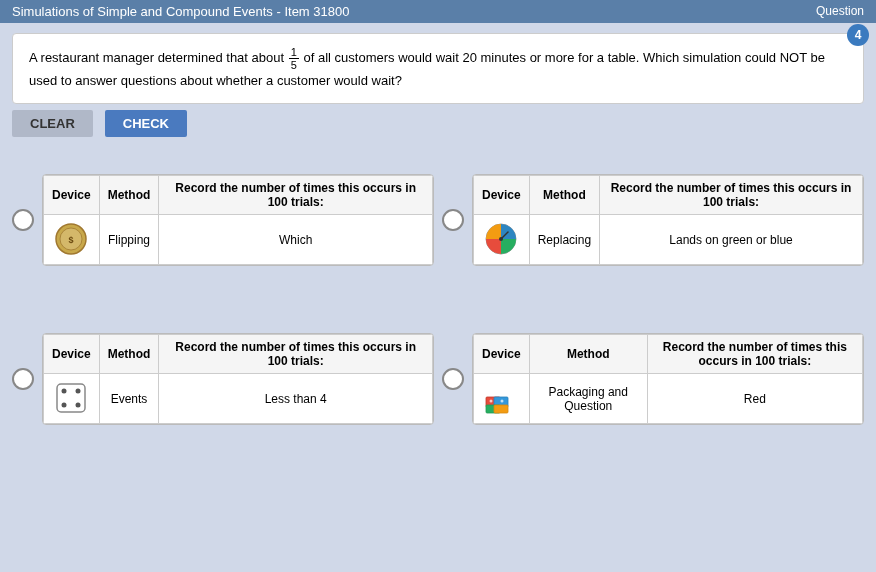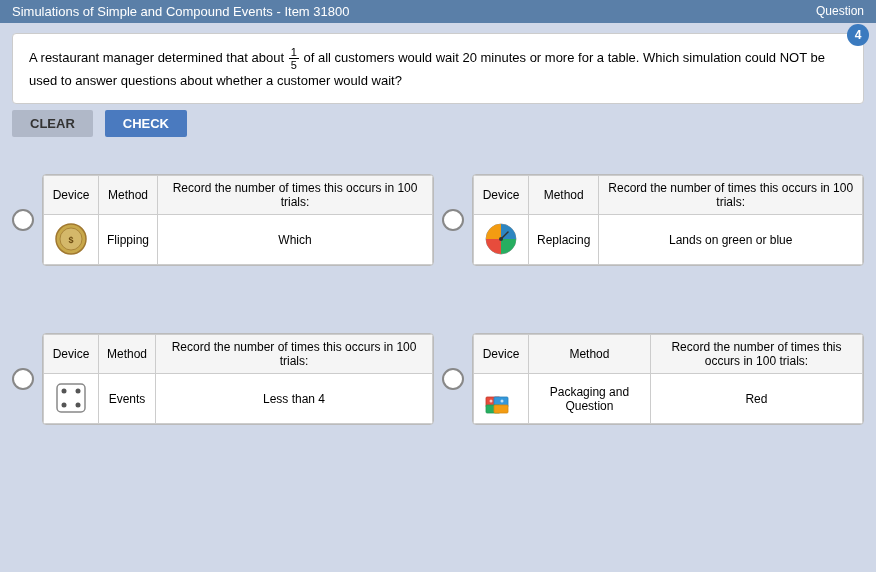--- a/index.html
+++ b/index.html
@@ -115,21 +115,21 @@
       font-size: 12px;
     }
     .card table th, .card table td {
       border: 1px solid #ccc;
       padding: 5px 8px;
       text-align: center;
       vertical-align: middle;
     }
     .card table th {
       background: #f5f5f5;
-      font-weight: normal;
+      font-weight: bold;
     }
     .device-icon {
       width: 38px;
       height: 38px;
       display: inline-flex;
       align-items: center;
       justify-content: center;
     }
     
     .coin-svg { width: 34px; height: 34px; }

